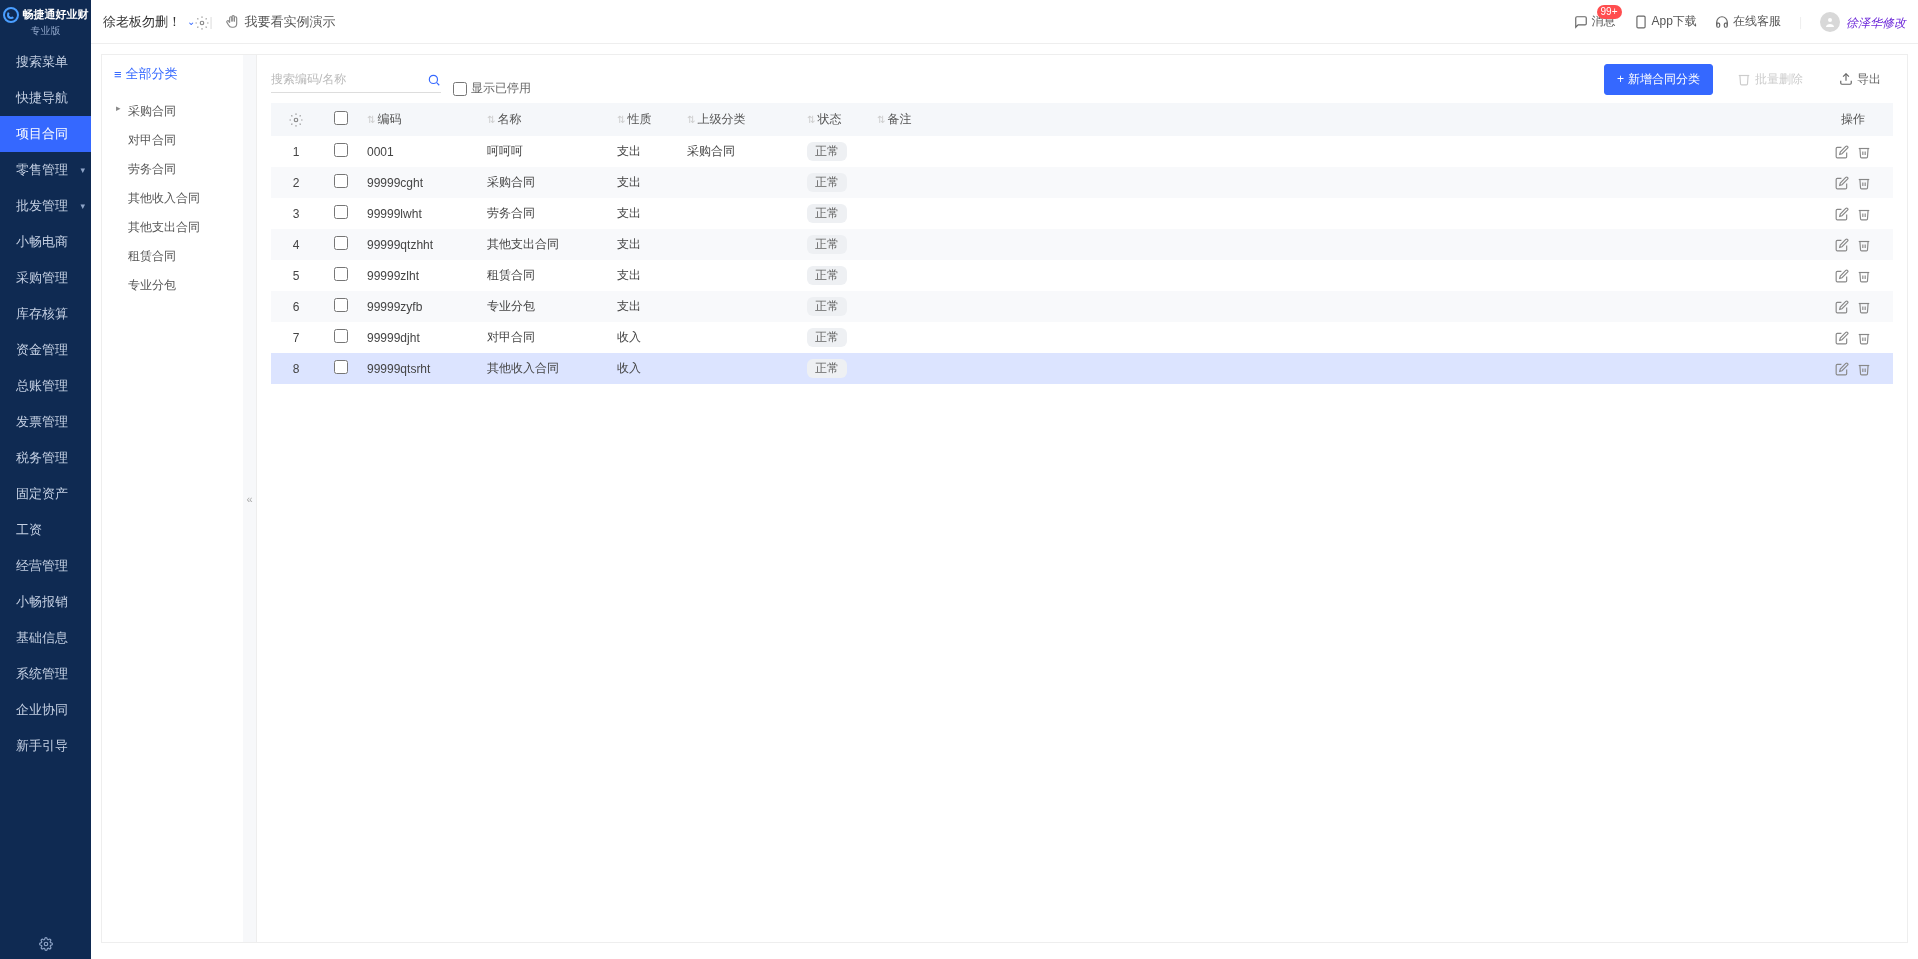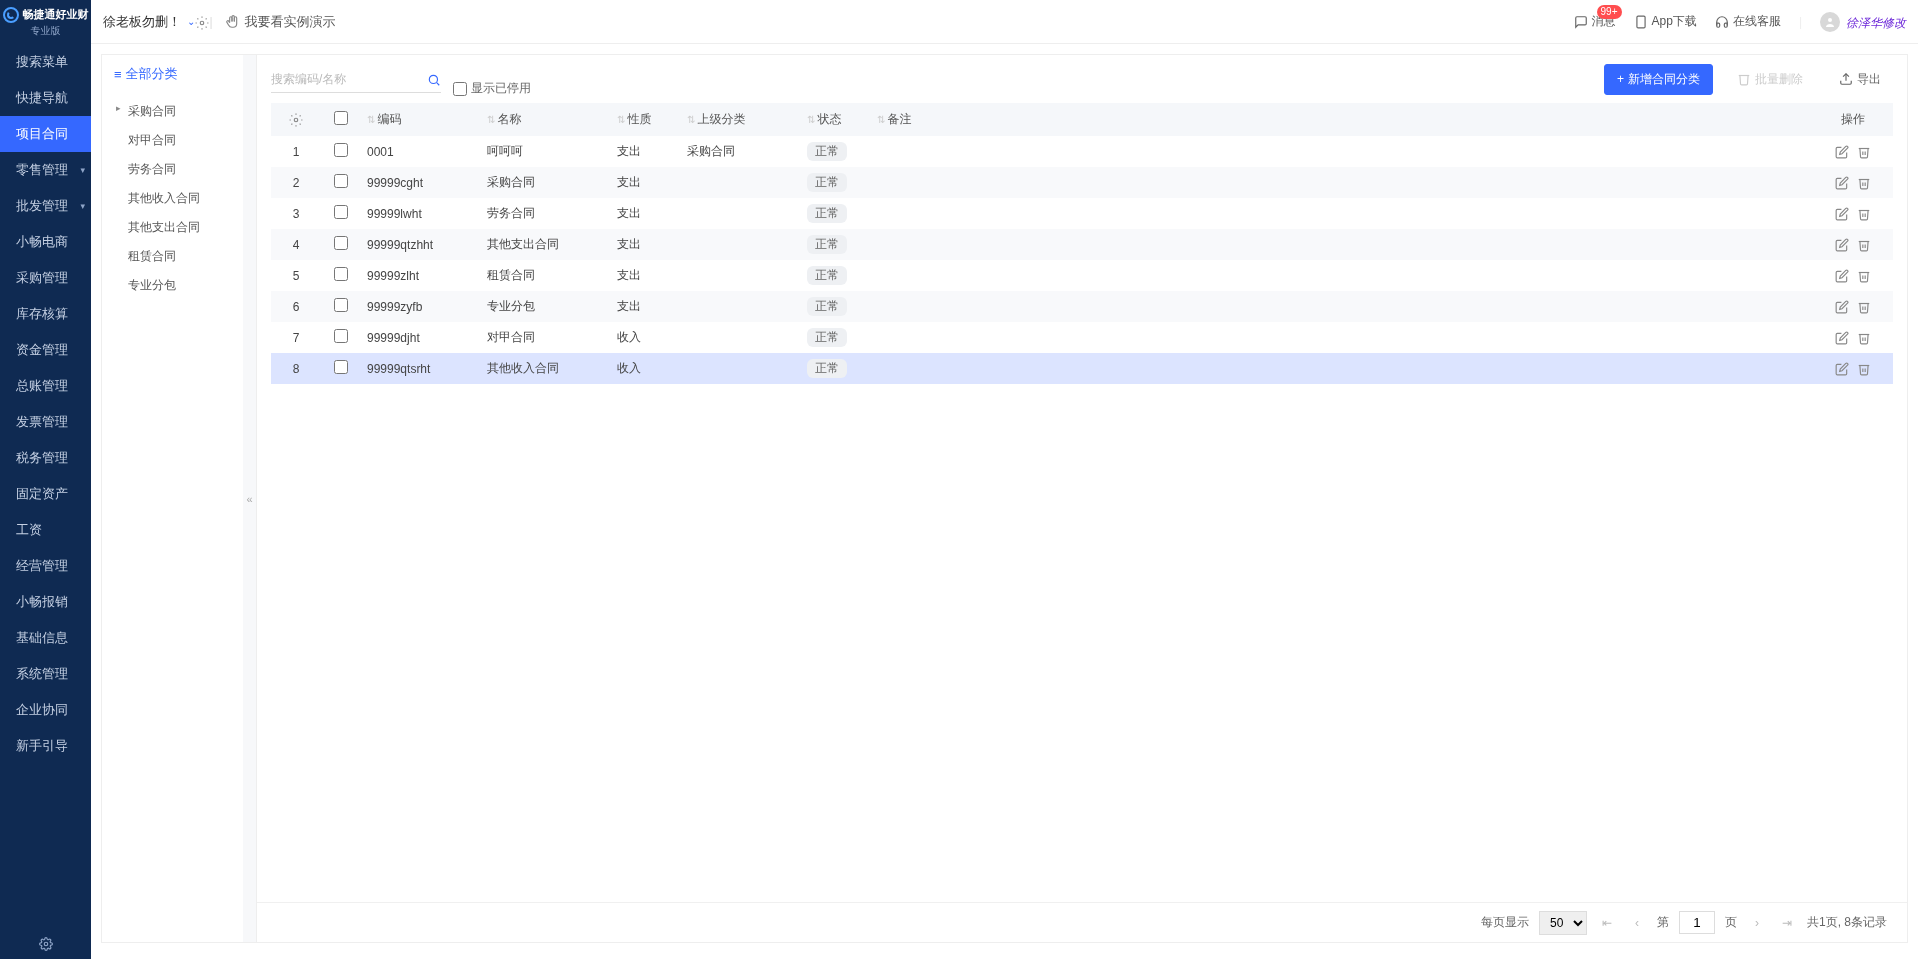--- a/index.html
+++ b/index.html
@@ -466,31 +466,17 @@
                       </svg></span><span class="row-op"><svg class="ico" viewBox="0 0 24 24" fill="none" stroke="#888" stroke-width="2">
                         <polyline points="3 6 5 6 21 6"></polyline>
                         <path d="M19 6l-1 14a2 2 0 0 1-2 2H8a2 2 0 0 1-2-2L5 6"></path>
                         <path d="M10 11v6M14 11v6"></path>
                       </svg></span></td>
                 </tr>
               </tbody>
           </table>
         </div>
 
-        <div class="pager">
-          <span>每页显示</span>
-          <select>
-            <option>50</option>
-          </select>
-          <span class="nav-btn">⇤</span>
-          <span class="nav-btn">‹</span>
-          <span>第</span>
-          <input value="1" style="">
-          <span>页</span>
-          <span class="nav-btn">›</span>
-          <span class="nav-btn">⇥</span>
-          <span>共1页, 8条记录</span>
-        </div>
       </div>
     </div>
     <div class="bottom-strip"></div>
   </div>
 </div>
 
 </body></html>

